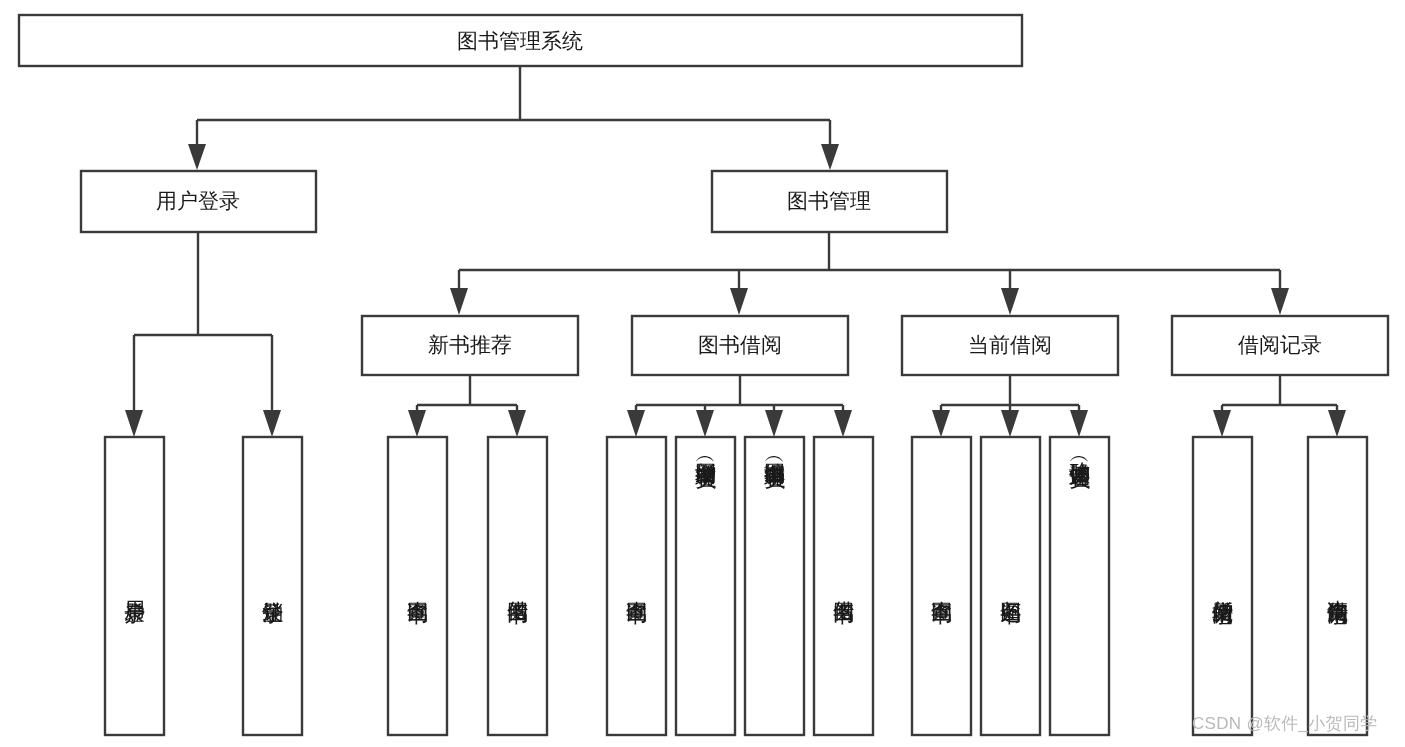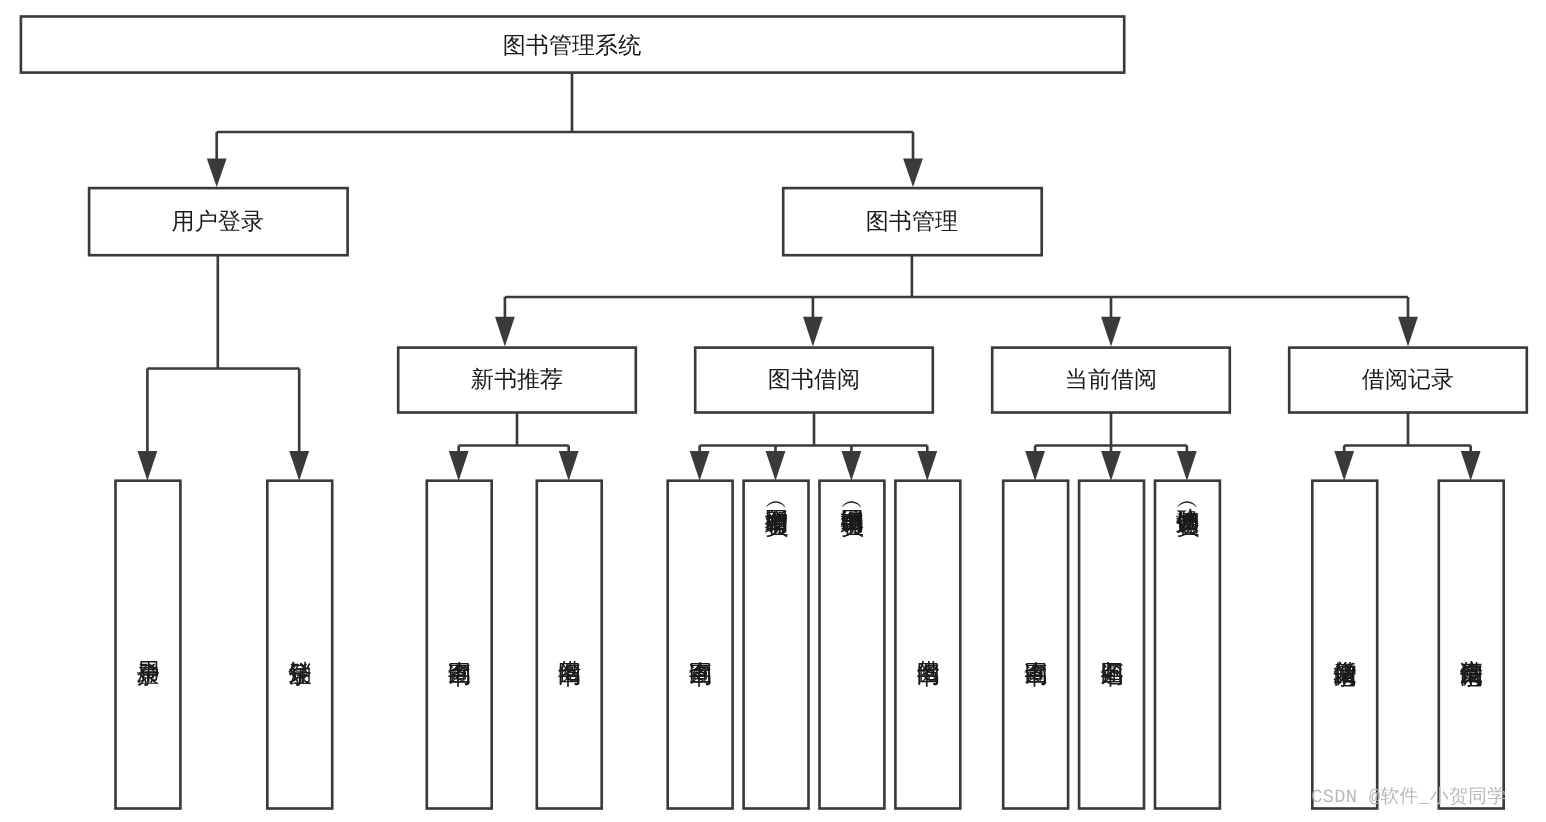--- a/index.html
+++ b/index.html
@@ -61,21 +61,21 @@
     line-height: 1.08;
     color: #1a1a1a;
     letter-spacing: 1px;
     white-space: nowrap;
     pointer-events: none;
   }
   .watermark {
     position: absolute;
     left: 1192px;
     top: 712px;
-    font-family: Liberation Mono, monospace;
+    font-family: Liberation Sans, sans-serif;
     font-size: 17px;
     color: #b9b9b9;
     white-space: nowrap;
     letter-spacing: 0.3px;
   }
 </style>
 </head>
 <body>
 
 <div id="diagram-root">

